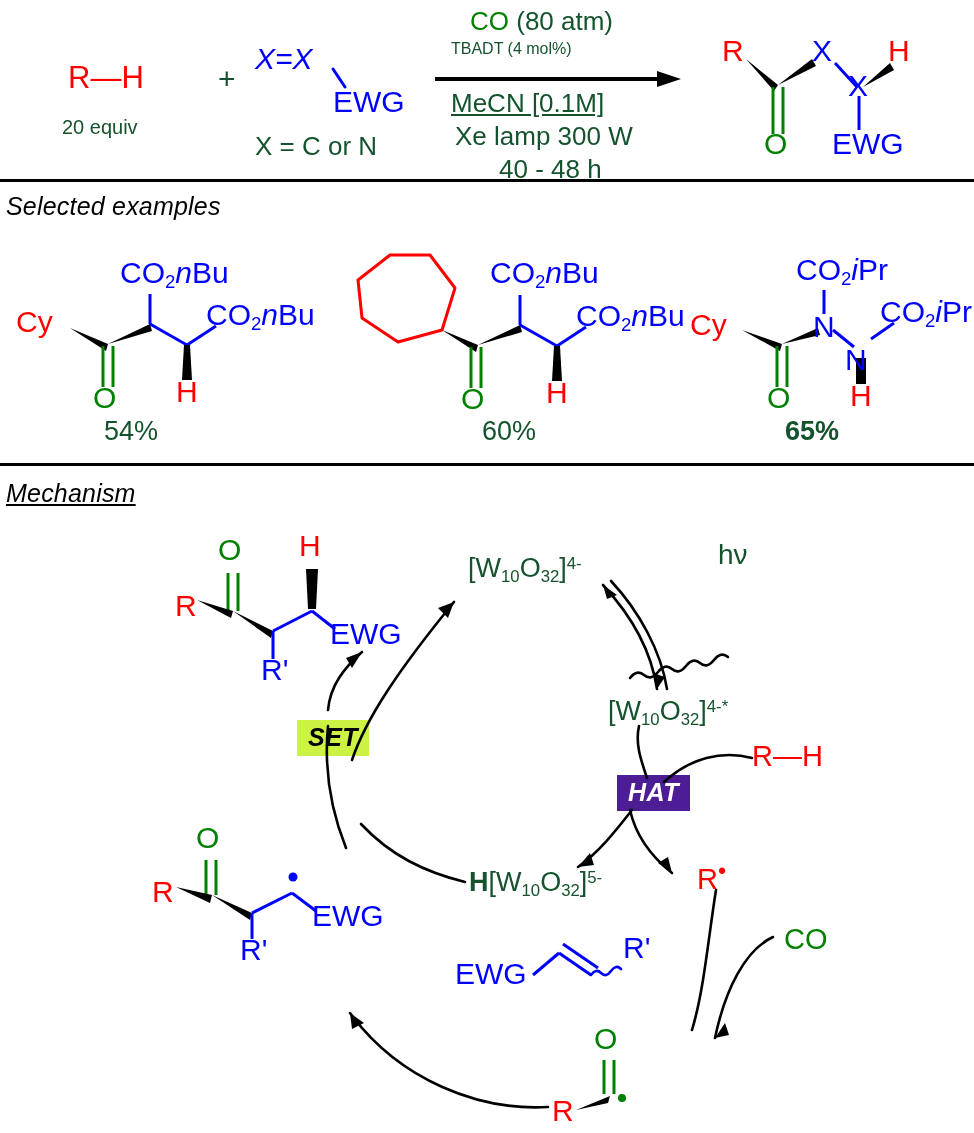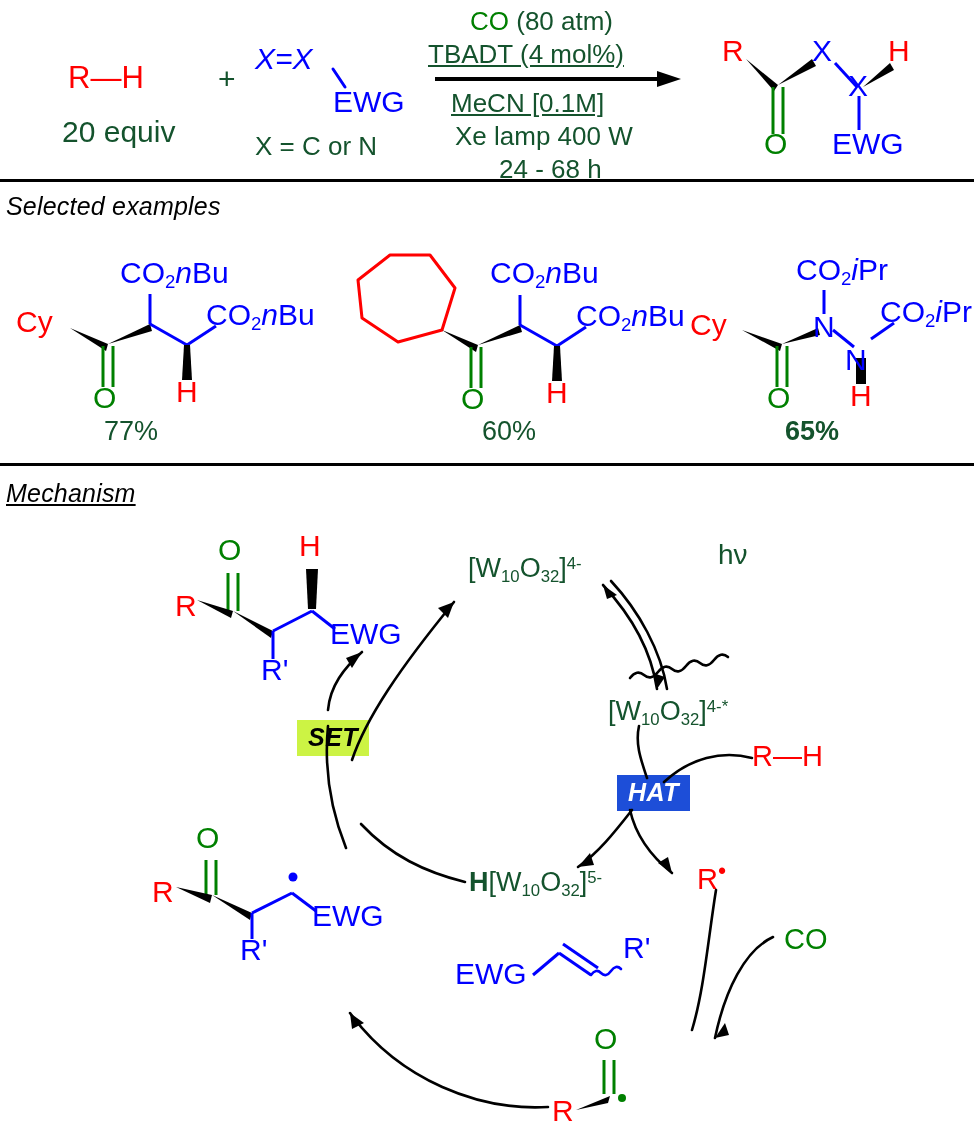--- a/index.html
+++ b/index.html
@@ -39,59 +39,59 @@
   sub{font-size:0.62em;vertical-align:-0.28em;}
   sup{font-size:0.62em;vertical-align:0.50em;}
 
   
   .tagbox{
     font-style:italic;font-weight:bold;font-size:25px;
     padding:5px 11px 6px 11px;letter-spacing:.5px;
     display:inline-block;line-height:1;
   }
   .set-box{background:#ccf344;color:#000000;}
-  .hat-box{background:#1d4ed8;color:#ffffff;}
+  .hat-box{background:#4c1d95;color:#ffffff;}
 
   svg{overflow:visible;display:block;}
   .sk{fill:none;stroke-linecap:round;stroke-linejoin:round;}
 </style>
 </head>
 <body>
 
 <div class="abs txt lbl red" style="left:68px;top:62px;font-size:31px;">
   <span>R</span><span>—</span><span>H</span>
 </div>
-<div class="abs txt lbl blk" style="left:62px;top:117px;font-size:30px;text-align:center;">20 equiv</div>
+<div class="abs txt lbl blk" style="left:62px;top:117px;font-size:20px;text-align:center;">20 equiv</div>
 
 <div class="abs txt lbl blk" style="left:218px;top:64px;font-size:30px;">+</div>
 
 <div class="abs" style="left:255px;top:35px;">
   <div class="txt blue" style="font-size:30px;position:absolute;left:0;top:9px;font-style:italic;">
     <span>X</span><span>=</span><span>X</span>
   </div>
   <svg width="120" height="80" style="position:absolute;left:0;top:0;">
     <path class="sk" d="M78 34 L90 52" stroke="#0000ff" stroke-width="3"></path>
   </svg>
   <div class="txt blue" style="font-size:30px;position:absolute;left:78px;top:52px;">EWG</div>
 </div>
 <div class="abs txt blk" style="left:255px;top:133px;font-size:26px;">X = C or N</div>
 
 <div class="abs txt" style="left:470px;top:8px;font-size:26px;">
   <span class="green">CO</span><span class="blk"> (80 atm)</span>
 </div>
-<div class="abs txt blk" style="left:428px;top:41px;font-size:26px;text-decoration:underline;">TBADT (4 mol%)</div>
+<div class="abs txt blk" style="left:451px;top:41px;font-size:16px;">TBADT (4 mol%)</div>
 
 <svg class="abs" width="250" height="20" style="left:435px;top:70px;">
   <line x1="0" y1="9" x2="222" y2="9" stroke="#000" stroke-width="4"></line>
   <polygon points="222,1 246,9 222,17" fill="#000"></polygon>
 </svg>
 
 <div class="abs txt blk" style="left:451px;top:90px;font-size:26px;text-decoration:underline;">MeCN [0.1M]</div>
-<div class="abs txt blk" style="left:455px;top:123px;font-size:26px;">Xe lamp 400 W</div>
-<div class="abs txt blk" style="left:499px;top:156px;font-size:26px;">24 - 68 h</div>
+<div class="abs txt blk" style="left:455px;top:123px;font-size:26px;">Xe lamp 300 W</div>
+<div class="abs txt blk" style="left:499px;top:156px;font-size:26px;">40 - 48 h</div>
 
 <div class="abs" style="left:700px;top:30px;width:250px;height:145px;">
   <svg width="250" height="145" style="position:absolute;left:0;top:0;">
 
     <polygon points="46,29 78,55 74,61" fill="#000"></polygon>
 
     <polygon points="78,55 112,29 116,36" fill="#000"></polygon>
 
     <line x1="73" y1="57" x2="73" y2="104" stroke="#008000" stroke-width="3"></line>
     <line x1="83" y1="57" x2="83" y2="104" stroke="#008000" stroke-width="3"></line>
@@ -131,21 +131,21 @@
     <line x1="177" y1="95" x2="206" y2="76" stroke="#0000ff" stroke-width="3"></line>
 
     <polygon points="174,95 180,95 182,130 172,130" fill="#000"></polygon>
   </svg>
   <div class="txt red" style="position:absolute;left:6px;top:57px;font-size:30px;">Cy</div>
   <div class="txt green" style="position:absolute;left:83px;top:133px;font-size:30px;">O</div>
   <div class="txt blue" style="position:absolute;left:110px;top:8px;font-size:30px;">CO<sub>2</sub><span class="ital">n</span>Bu</div>
   <div class="txt blue" style="position:absolute;left:196px;top:50px;font-size:30px;">CO<sub>2</sub><span class="ital">n</span>Bu</div>
   <div class="txt red" style="position:absolute;left:166px;top:127px;font-size:30px;">H</div>
 </div>
-<div class="abs txt blk yield" style="left:104px;top:418px;">77%</div>
+<div class="abs txt blk yield" style="left:104px;top:418px;">54%</div>
 
 <div class="abs" style="left:330px;top:240px;width:330px;height:165px;">
   <svg width="330" height="165" style="position:absolute;left:0;top:0;">
 
     <polygon class="sk" points="60,15 100,15 125,48 112,90 68,102 32,78 28,40" stroke="#ff0000" stroke-width="3"></polygon>
 
     <polygon points="112,90 148,105 146,112" fill="#000"></polygon>
 
     <line x1="141" y1="107" x2="141" y2="148" stroke="#008000" stroke-width="3"></line>
     <line x1="151" y1="107" x2="151" y2="148" stroke="#008000" stroke-width="3"></line>

